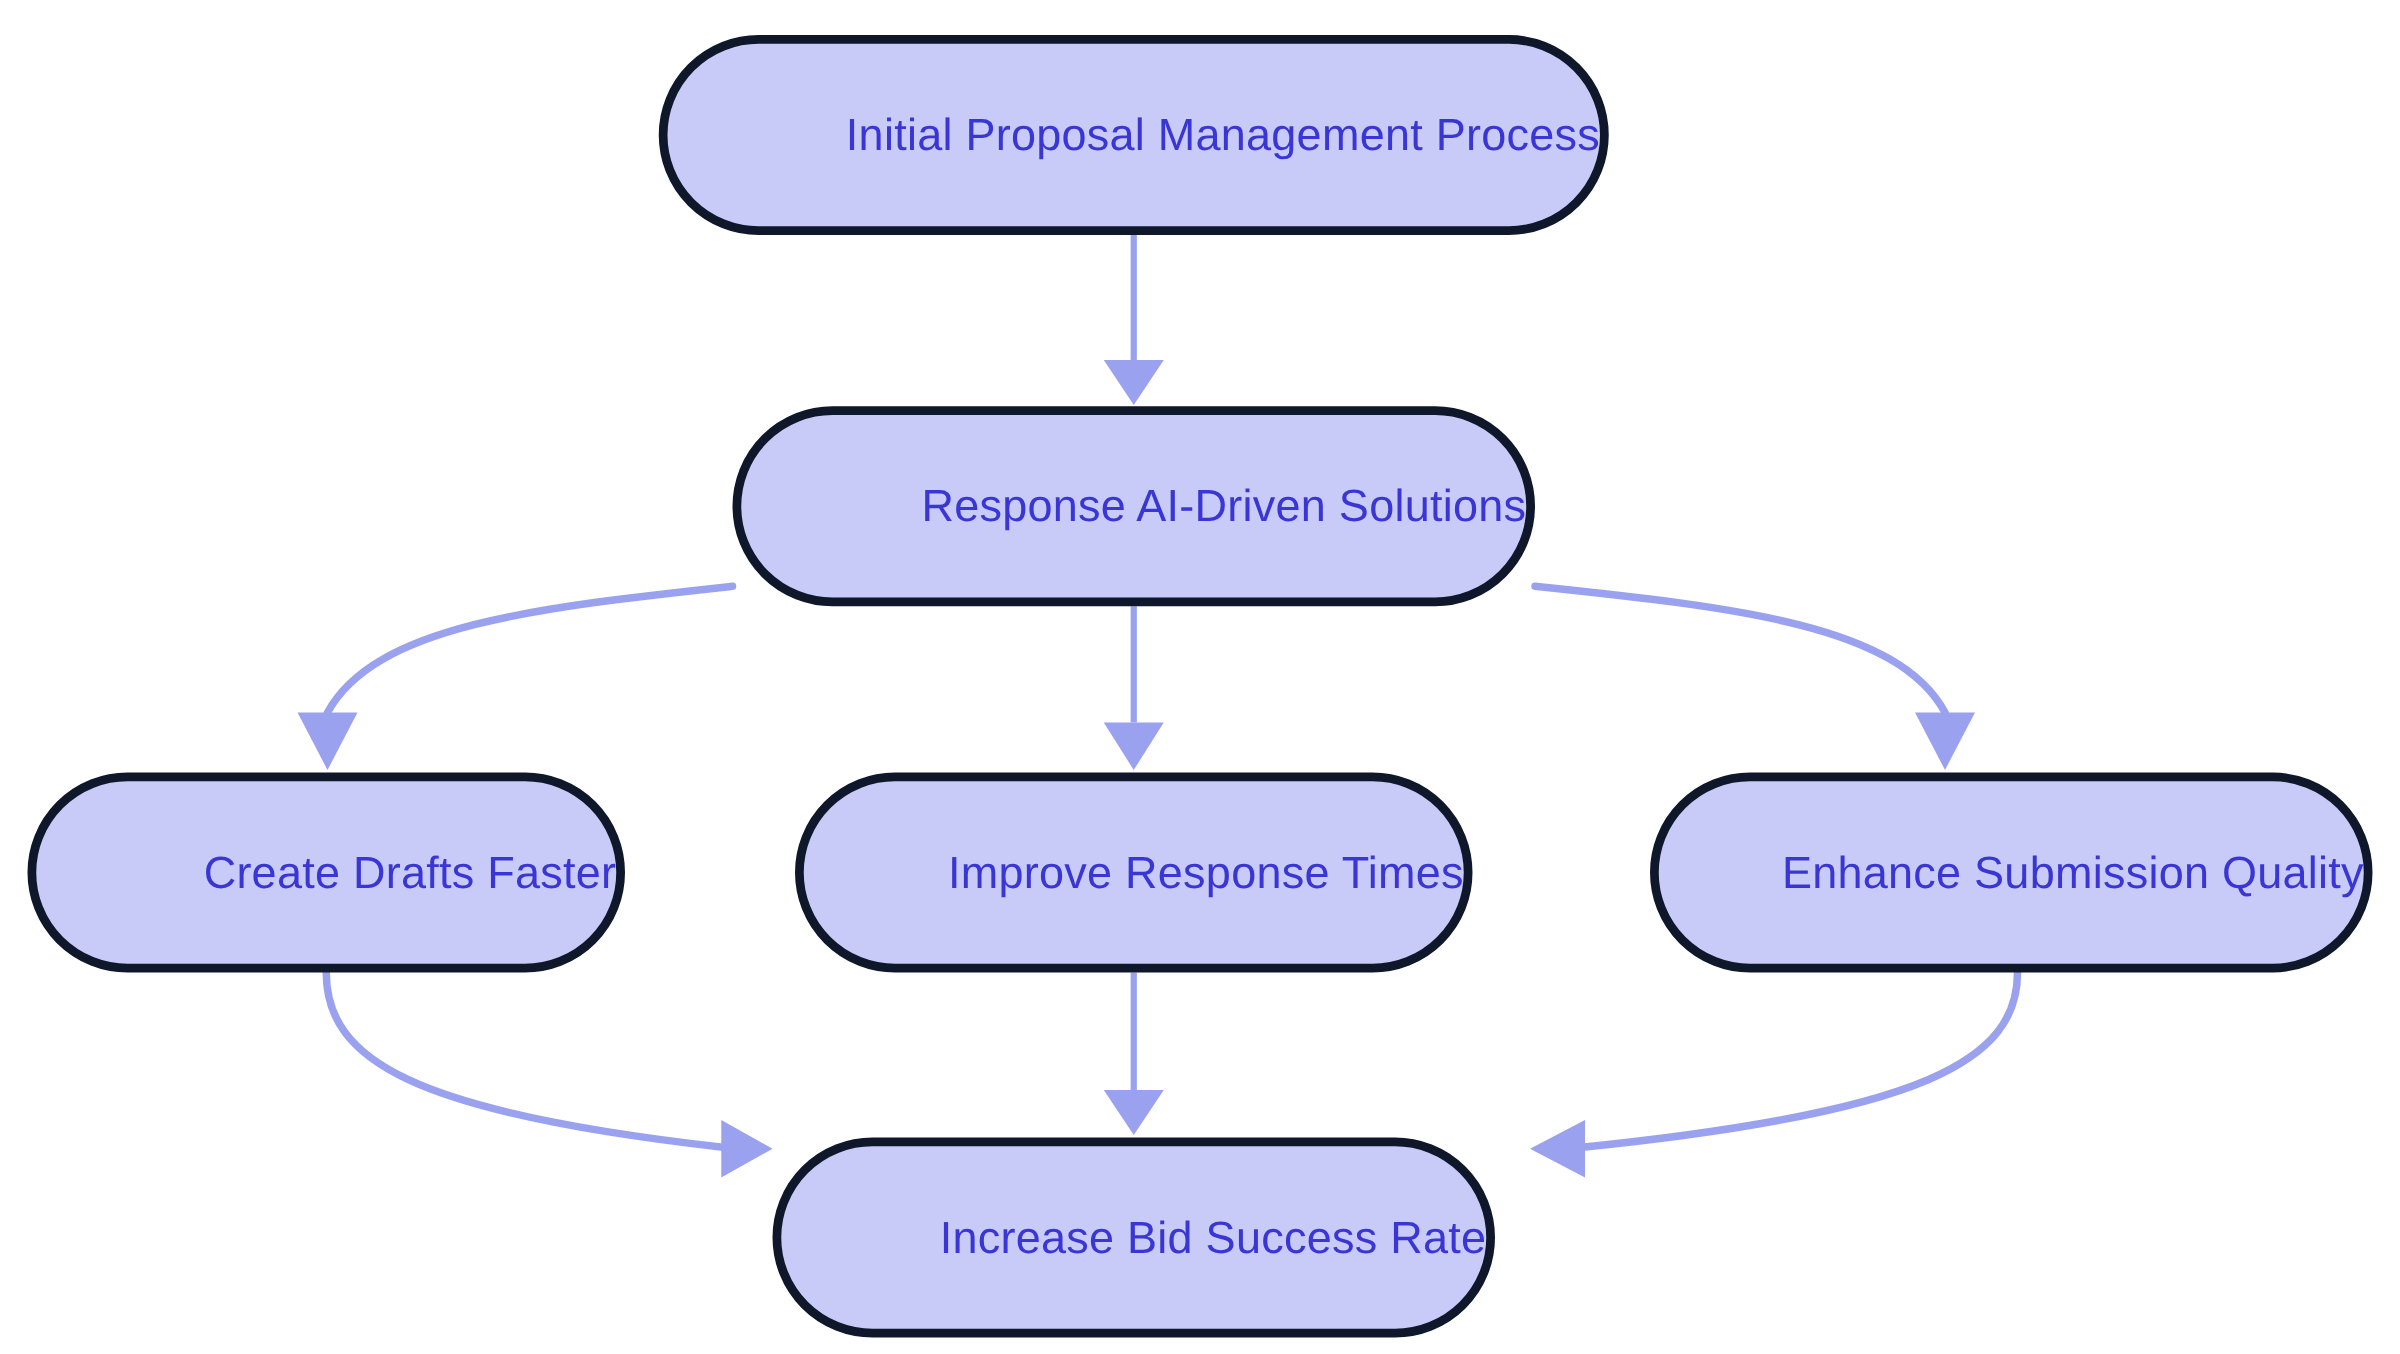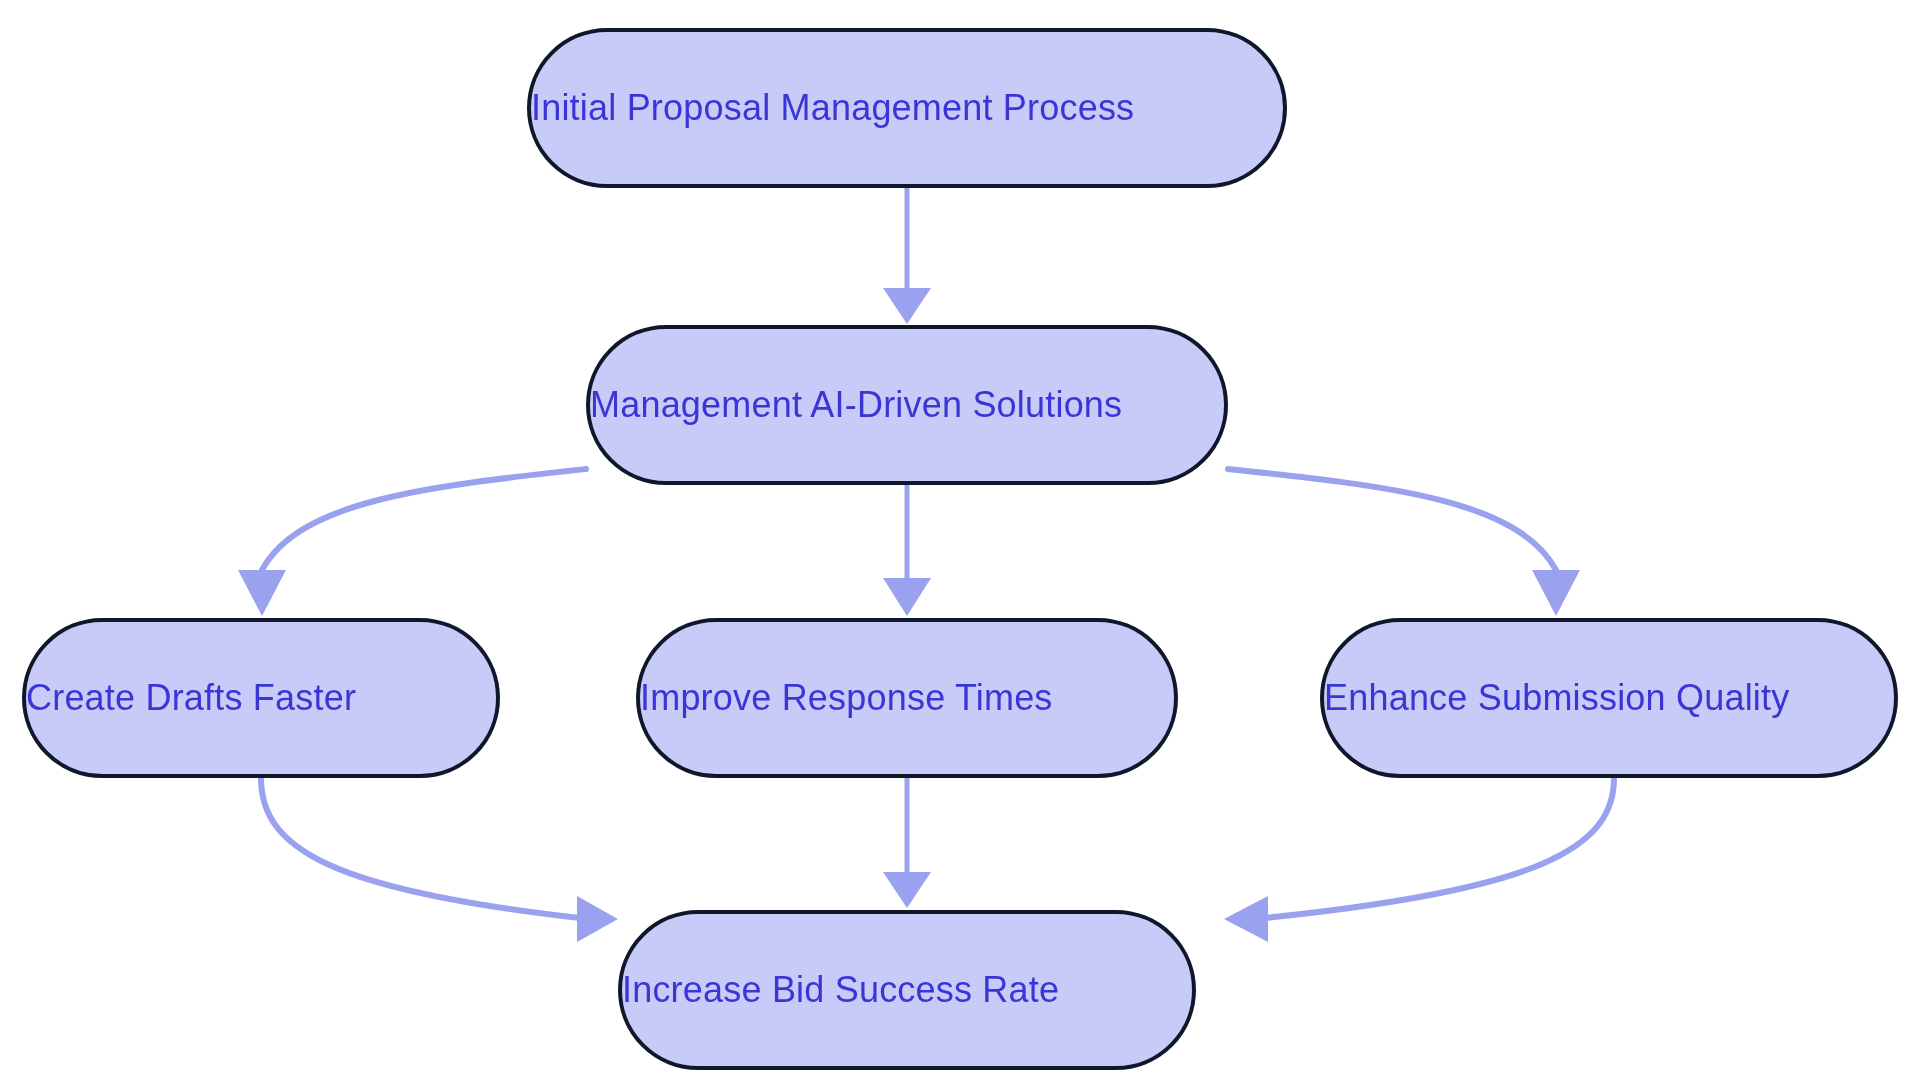--- a/index.html
+++ b/index.html
@@ -23,23 +23,23 @@
     left: 0;
     top: 0;
     width: 1920px;
     height: 1083px;
   }
   .node {
     position: absolute;
     box-sizing: border-box;
     display: flex;
     align-items: center;
-    justify-content: flex-start;
+    justify-content: flex-end;
     background: #c8cbf8;
-    border: 4px solid #0f172a;
+    border: 7px solid #0f172a;
     border-radius: 999px;
     color: #3a36d6;
     font-family: "Liberation Sans", sans-serif;
     font-weight: 400;
     letter-spacing: 0.2px;
     white-space: nowrap;
     user-select: none;
   }
   .node-label {
     font-size: 36px;
@@ -101,21 +101,21 @@
       <path d="M 1614 778 C 1614 848, 1540 890, 1264 918" stroke="#9aa2ef" stroke-width="6" fill="none" stroke-linecap="round"></path>
       <path d="M 1268 896 L 1268 942 L 1224 919 z" fill="#9aa2ef"></path>
     </g>
   </svg>
 
   <div class="node" id="node-start">
     <span class="node-label">Initial Proposal Management Process</span>
   </div>
 
   <div class="node" id="node-implement">
-    <span class="node-label">Management AI-Driven Solutions</span>
+    <span class="node-label">Response AI-Driven Solutions</span>
   </div>
 
   <div class="node" id="node-response">
     <span class="node-label">Improve Response Times</span>
   </div>
 
   <div class="node" id="node-drafts">
     <span class="node-label">Create Drafts Faster</span>
   </div>
 

